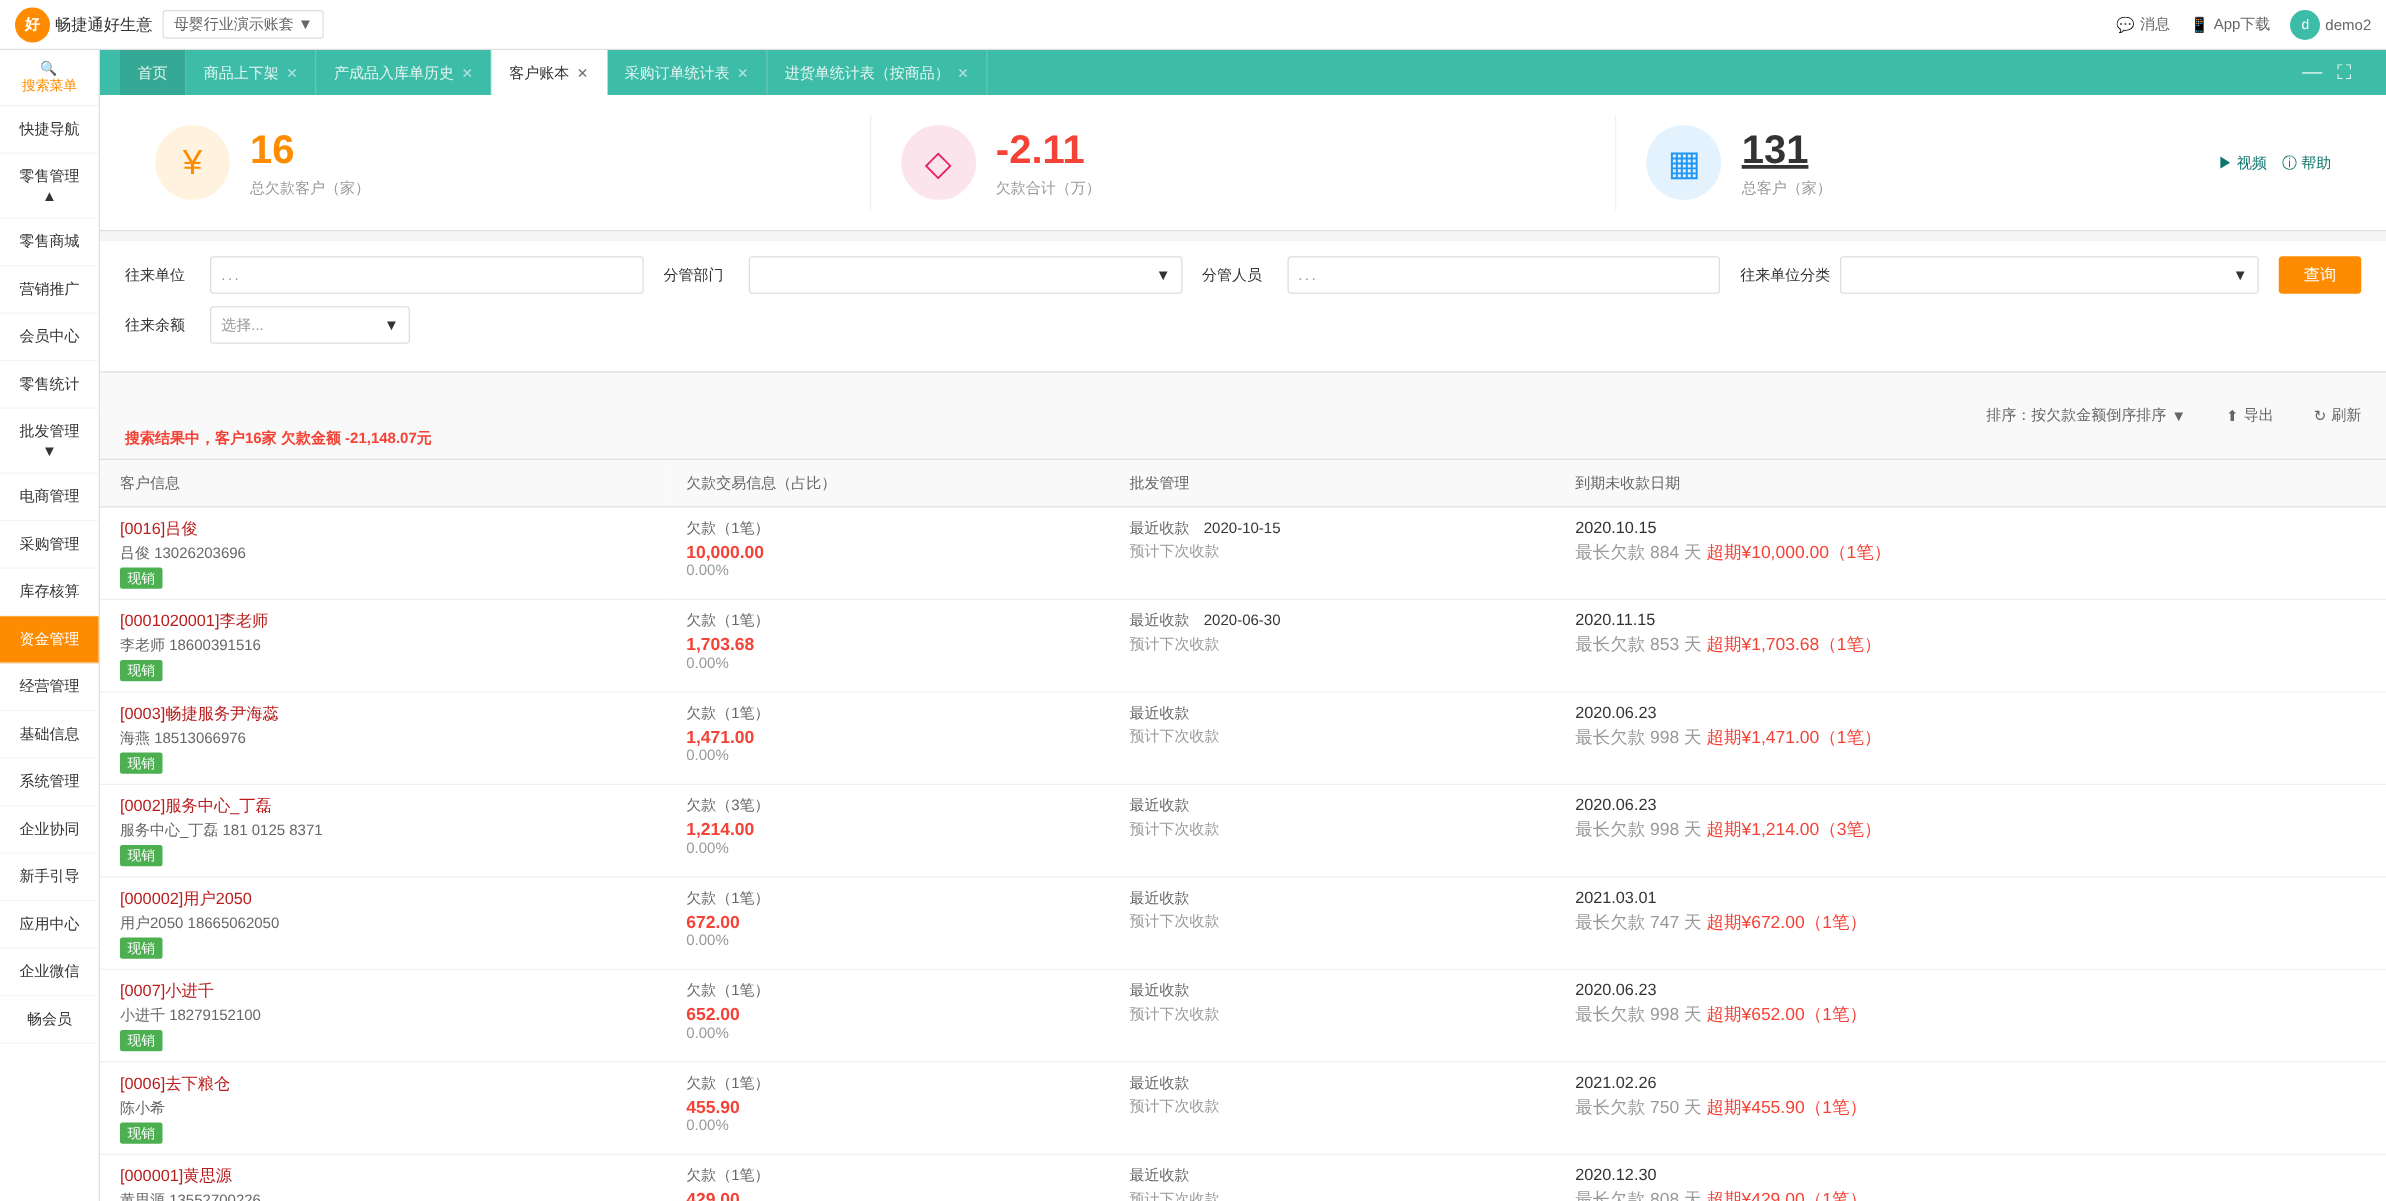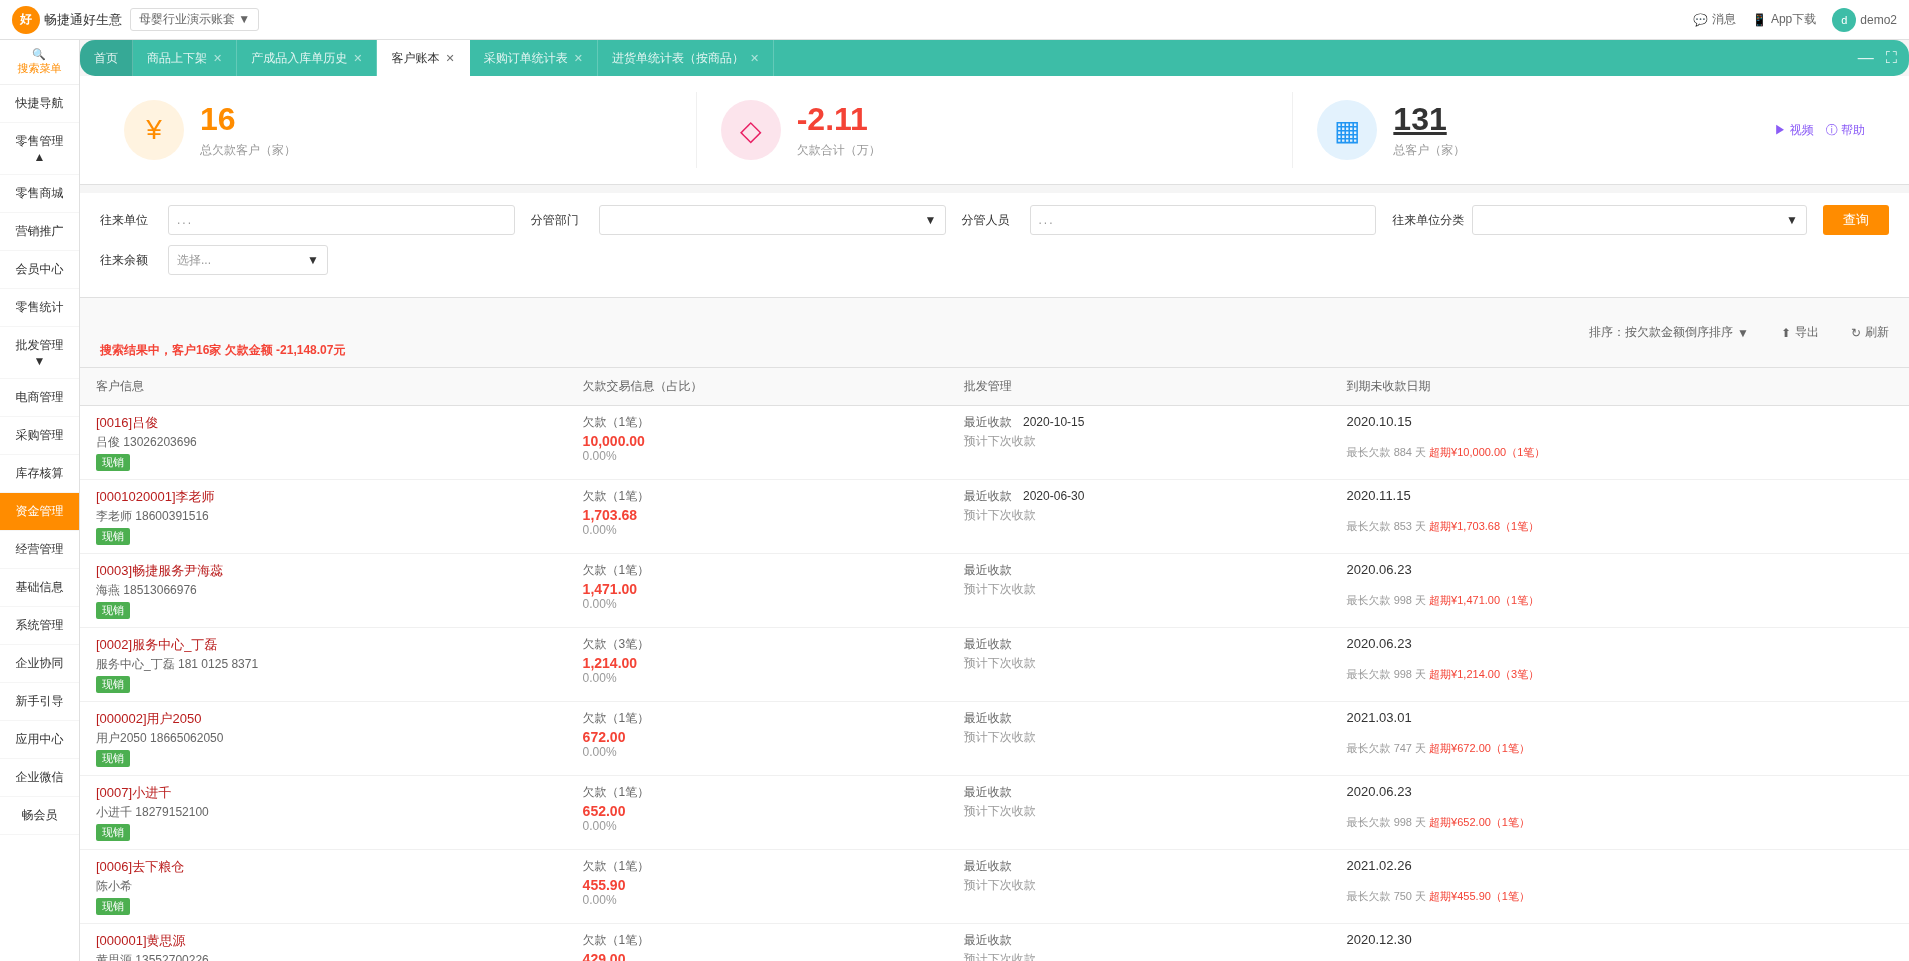--- a/index.html
+++ b/index.html
@@ -19,21 +19,21 @@
     .layout { display: flex; height: calc(100vh - 40px); }
     .sidebar { width: 80px; background: #fff; border-right: 1px solid #e0e0e0; display: flex; flex-direction: column; overflow-y: auto; }
     .sidebar-search { padding: 8px 4px; text-align: center; font-size: 11px; color: #ff8c00; border-bottom: 1px solid #f0f0f0; cursor: pointer; }
     .sidebar-nav-item { padding: 10px 4px; text-align: center; font-size: 12px; color: #333; cursor: pointer; border-bottom: 1px solid #f5f5f5; }
     .sidebar-nav-item.active { background: #ff8c00; color: #fff; }
 
     
     .main { flex: 1; display: flex; flex-direction: column; overflow: hidden; }
 
     
-    .tab-bar { display: flex; align-items: center; background: #3dbda7; height: 36px; padding: 0; overflow: hidden; border-radius: 15px; }
+    .tab-bar { display: flex; align-items: center; background: #3dbda7; height: 36px; padding: 16px; overflow: hidden; }
     .tab-item { display: flex; align-items: center; padding: 0 14px; height: 36px; font-size: 12px; color: rgba(255,255,255,0.85); cursor: pointer; white-space: nowrap; border-right: 1px solid rgba(255,255,255,0.2); gap: 6px; }
     .tab-item.home { background: rgba(0,0,0,0.1); }
     .tab-item.active { background: #fff; color: #333; }
     .tab-close { font-size: 11px; opacity: 0.7; }
     .tab-bar-actions { margin-left: auto; display: flex; align-items: center; gap: 4px; padding-right: 8px; }
     .tab-bar-btn { color: rgba(255,255,255,0.85); cursor: pointer; font-size: 16px; padding: 2px 4px; }
 
     
     .content { flex: 1; overflow-y: auto; background: #f5f5f5; }
 
@@ -45,21 +45,21 @@
     .stat-icon.orange { background: #fff3e0; color: #ff8c00; }
     .stat-icon.pink { background: #fce4ec; color: #e91e63; }
     .stat-icon.blue { background: #e3f2fd; color: #2196f3; }
     .stat-info { }
     .stat-value { font-size: 32px; font-weight: bold; }
     .stat-value.red { color: #f44336; }
     .stat-value.dark { color: #333; text-decoration: underline; }
     .stat-value.orange-val { color: #ff8c00; }
     .stat-label { font-size: 12px; color: #999; margin-top: 4px; }
     .stat-card-actions { margin-left: auto; display: flex; gap: 12px; align-items: flex-start; font-size: 12px; color: #666; }
-    .stat-action-btn { cursor: pointer; color: #8b5cf6; }
+    .stat-action-btn { cursor: pointer; color: #0f766e; }
 
     
     .filter-area { background: #fff; padding: 12px 20px; margin-top: 8px; }
     .filter-row { display: flex; align-items: center; gap: 16px; margin-bottom: 10px; }
     .filter-item { display: flex; align-items: center; gap: 8px; flex: 1; }
     .filter-label { font-size: 12px; color: #333; white-space: nowrap; min-width: 60px; }
     .filter-input { flex: 1; height: 30px; border: 1px solid #ddd; border-radius: 3px; padding: 0 8px; font-size: 12px; display: flex; align-items: center; justify-content: space-between; cursor: pointer; background: #fff; }
     .filter-input .dots { color: #999; letter-spacing: 2px; }
     .filter-select { flex: 1; height: 30px; border: 1px solid #ddd; border-radius: 3px; padding: 0 8px; font-size: 12px; display: flex; align-items: center; justify-content: space-between; cursor: pointer; }
     .collapse-btn { text-align: center; font-size: 12px; color: #999; cursor: pointer; padding: 4px 0; border-top: 1px solid #f0f0f0; margin-top: 4px; }
@@ -82,21 +82,21 @@
     .tag-badge { display: inline-block; background: #4caf50; color: #fff; font-size: 11px; padding: 1px 6px; border-radius: 2px; margin-top: 3px; }
 
     .debt-count { font-size: 12px; color: #666; }
     .debt-amount { color: #f44336; font-size: 14px; font-weight: bold; margin-top: 2px; }
     .debt-ratio { font-size: 12px; color: #999; }
 
     .recover-latest { font-size: 12px; color: #666; }
     .recover-next { font-size: 12px; color: #999; margin-top: 2px; }
 
     .due-date { font-size: 13px; color: #333; }
-    .overdue-info { font-size: 11px; color: #999; margin-top: 16px; }
+    .overdue-info { font-size: 14px; color: #999; margin-top: 4px; }
     .overdue-link { color: #f44336; cursor: pointer; }
 
     .table-wrapper { overflow-x: hidden; }
   </style>
 </head>
 <body>
 
 <div class="top-bar">
   <div class="top-bar-left">
     <div class="logo-area">

